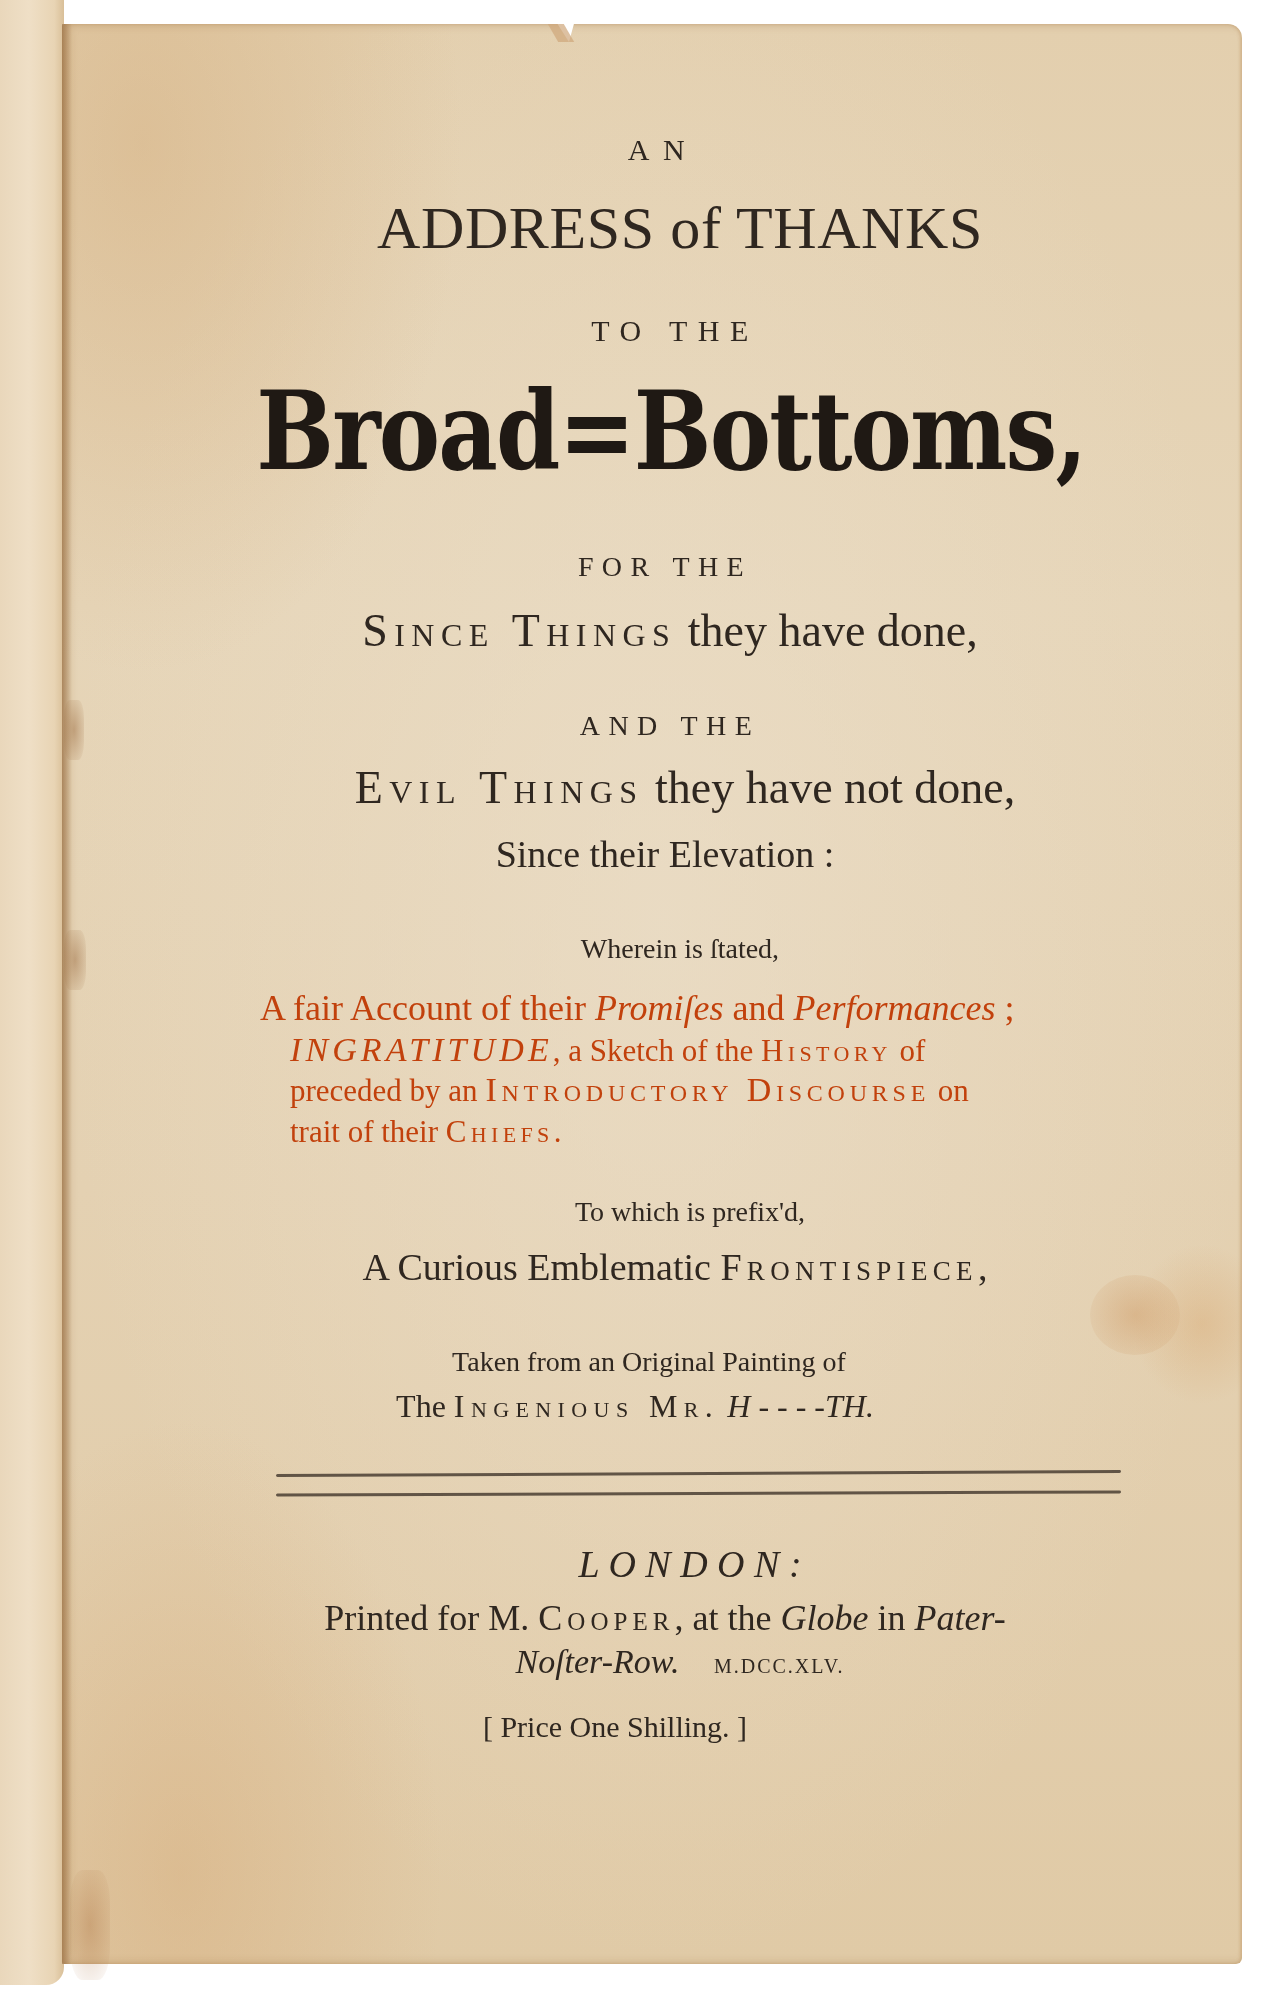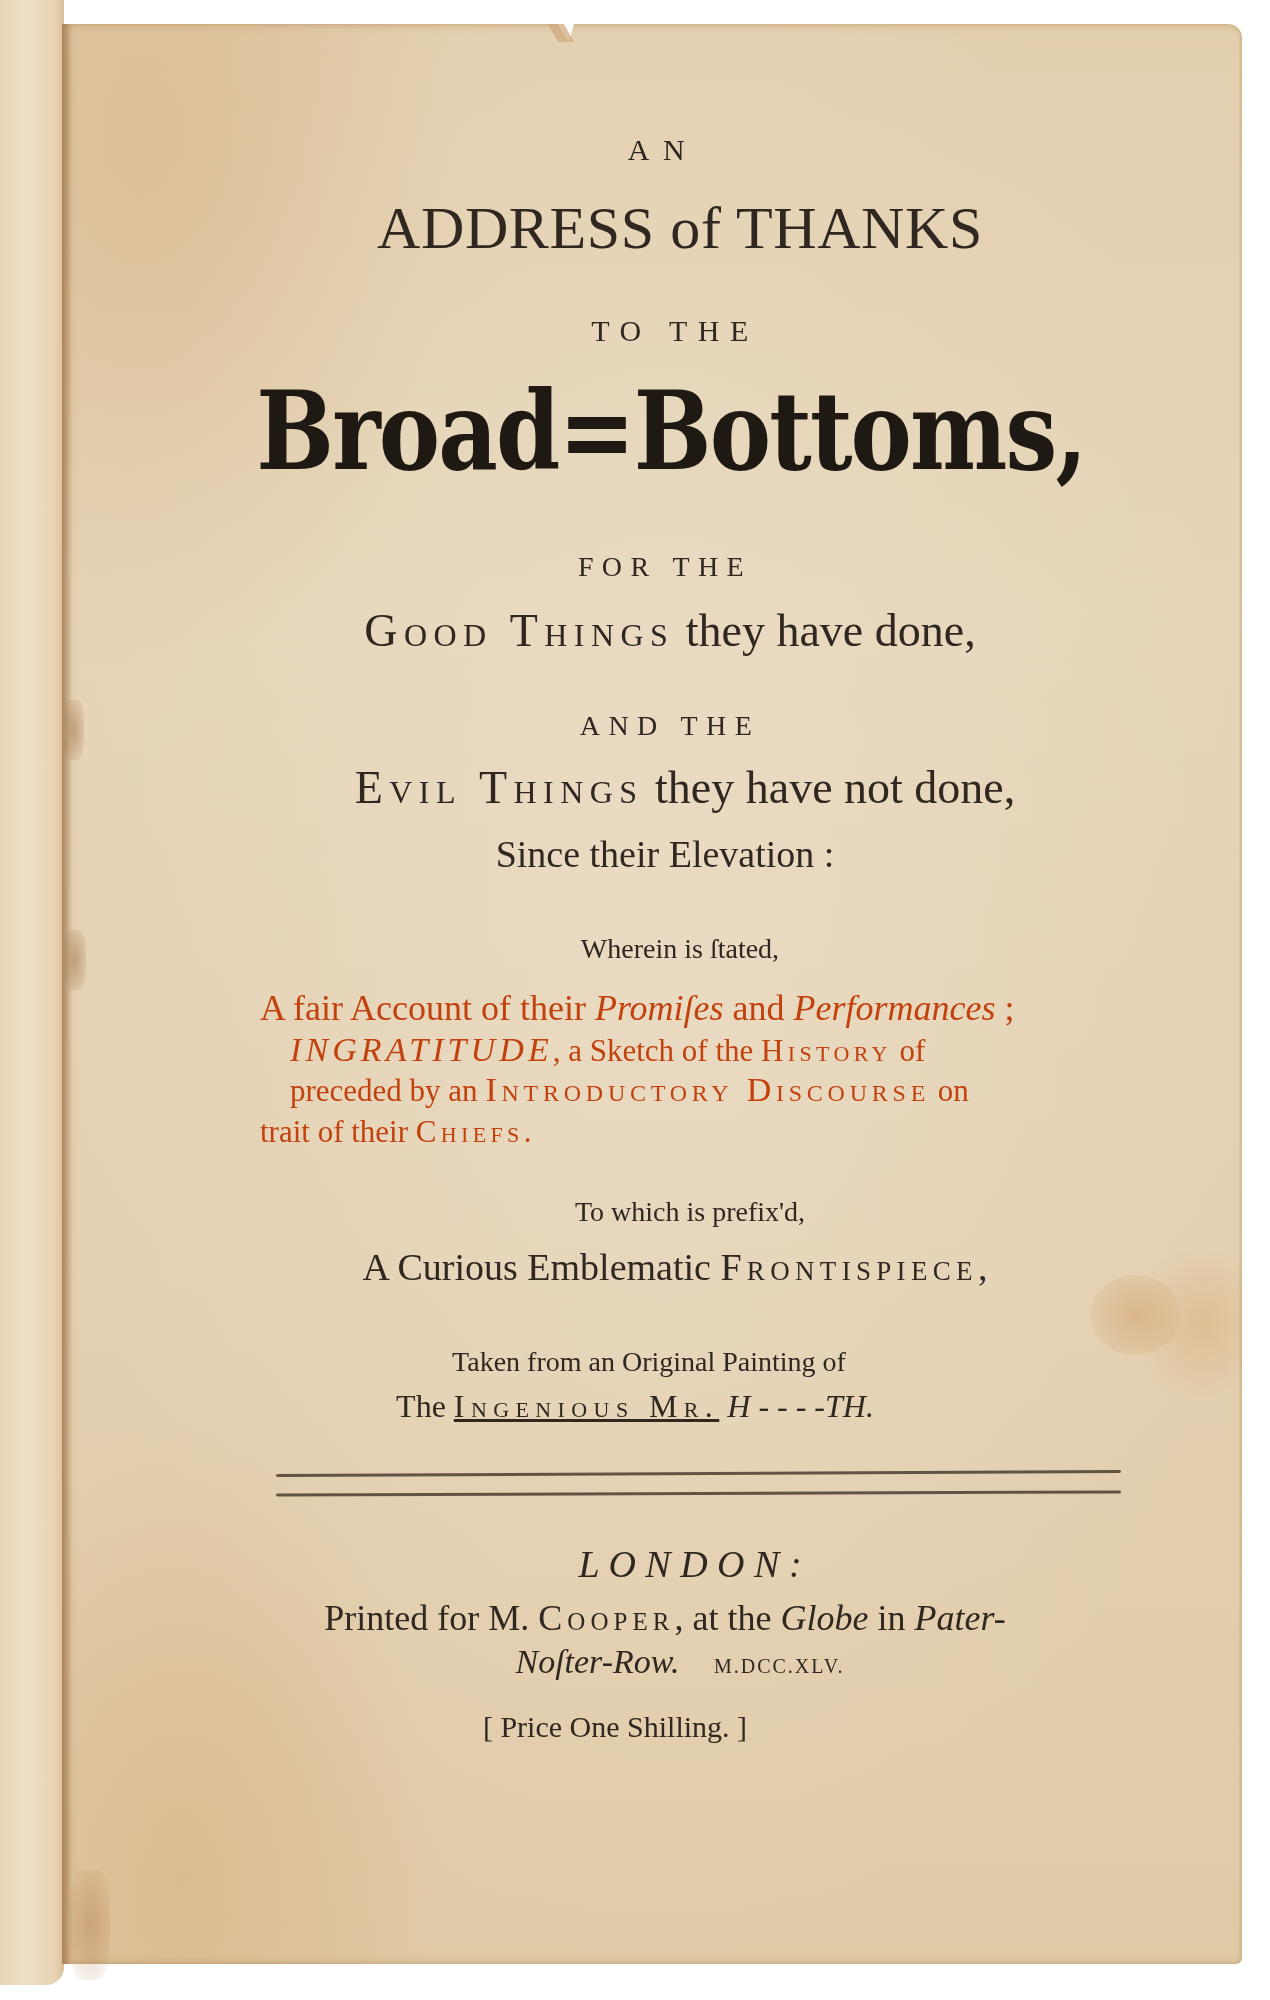--- a/index.html
+++ b/index.html
@@ -138,21 +138,21 @@
 
 <div class="line" style="top:198px;left:45px;font-size:60px;letter-spacing:0.01em;">ADDRESS of THANKS</div>
 
 <div class="line spaced" style="top:316px;left:40px;font-size:30px;letter-spacing:0.35em;">TO THE</div>
 
 <div class="line blackletter" style="top:385px;left:36px;font-size:92px;">Broad=Bottoms,</div>
 
 <div class="line spaced" style="top:553px;left:30px;font-size:28px;letter-spacing:0.3em;">FOR THE</div>
 
 <div class="line" style="top:608px;left:35px;font-size:46px;">
-  <span class="sc">Good Things</span>
+  <span class="sc">Since Things</span>
   <span>they have done,</span>
 </div>
 
 <div class="line spaced" style="top:712px;left:35px;font-size:28px;letter-spacing:0.3em;">AND THE</div>
 
 <div class="line" style="top:765px;left:50px;font-size:46px;">
   <span class="sc">Evil Things</span>
   <span>they have not done,</span>
 </div>
 
@@ -163,35 +163,35 @@
 <div class="para" style="top:988px;">
   <span class="l" style="font-size:36px;margin-left:0;">
     <span>A fair Account of their </span><span class="ital">Promiſes</span><span> and </span><span class="ital">Performances</span><span> ;</span>
   </span>
   <span class="l" style="margin-left:30px;">
     <span class="ital" style="letter-spacing:0.12em;font-size:34px;">INGRATITUDE</span><span>, a Sketch of the </span><span class="sc">History</span><span> of</span>
   </span>
   <span class="l" style="margin-left:30px;margin-top:-2px;">
     <span>preceded by an </span><span class="sc" style="font-size:34px;">Introductory Discourse</span><span> on</span>
   </span>
-  <span class="l" style="">
+  <span class="l" style="margin-left:30px;">
     <span>trait of their </span><span class="sc">Chiefs</span><span>.</span>
   </span>
 </div>
 
 <div class="line" style="top:1198px;left:55px;font-size:28px;">To which is prefix'd,</div>
 
 <div class="line" style="top:1248px;left:40px;font-size:38px;">
   <span>A Curious Emblematic </span><span class="sc">Frontispiece</span><span>,</span>
 </div>
 
 <div class="line" style="top:1348px;left:14px;font-size:28px;">Taken from an Original Painting of</div>
 
 <div class="line" style="top:1390px;left:0px;font-size:32px;">
-  <span>The </span><span class="sc" style="letter-spacing:0.2em;text-decoration:underline;">Ingenious Mr.</span><span class="ital"> H - - - -TH.</span>
+  <span>The </span><span class="sc" style="letter-spacing:0.2em;">Ingenious Mr.</span><span class="ital"> H - - - -TH.</span>
 </div>
 
 <div class="rule" style="left:276px;top:1472px;width:845px;transform:rotate(-0.28deg);"></div>
 <div class="rule" style="left:276px;top:1492px;width:845px;transform:rotate(-0.22deg);"></div>
 
 <div class="line ital" style="top:1545px;left:55px;font-size:38px;">L O N D O N :</div>
 
 <div class="line" style="top:1600px;left:30px;font-size:36px;">
   <span>Printed for M. </span><span class="sc">Cooper</span><span>,  at the </span><span class="ital">Globe</span><span> in </span><span class="ital">Pater-</span>
 </div>

